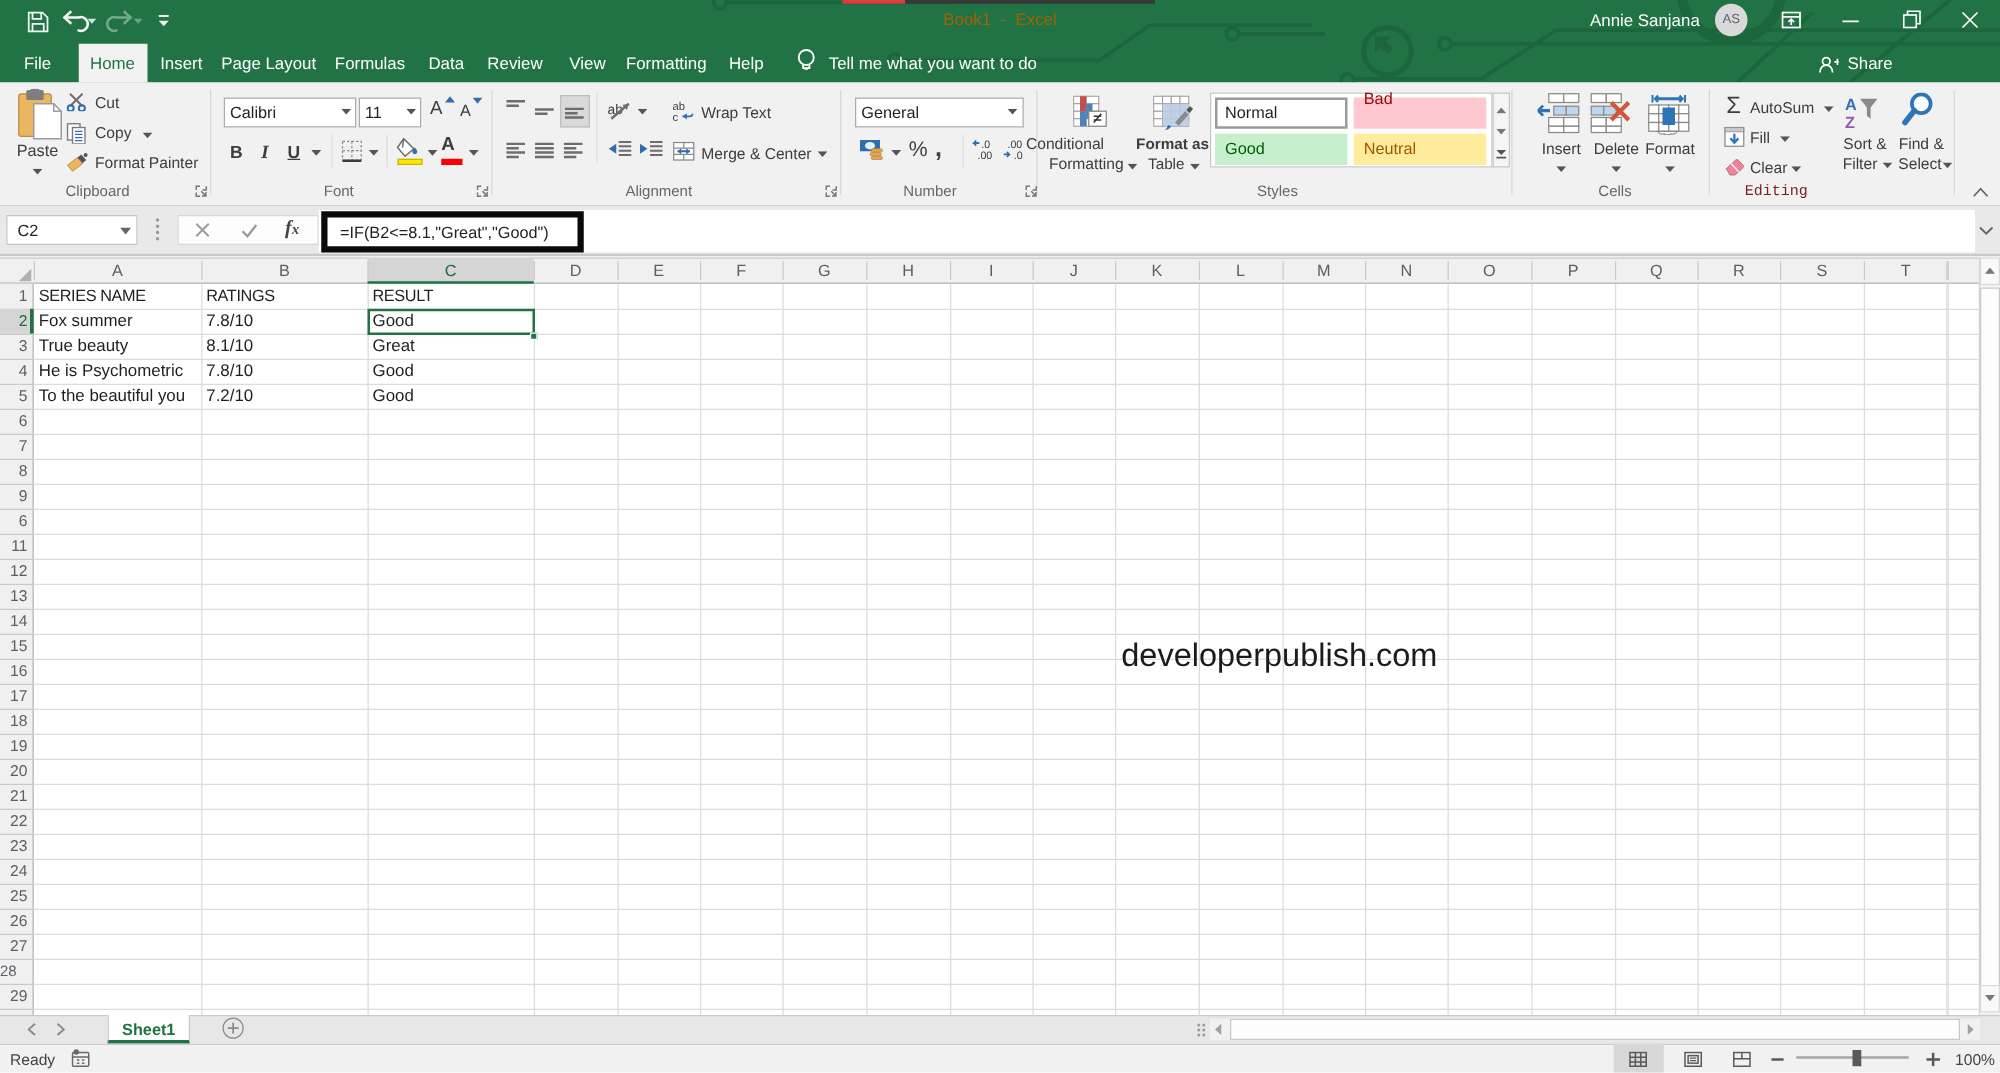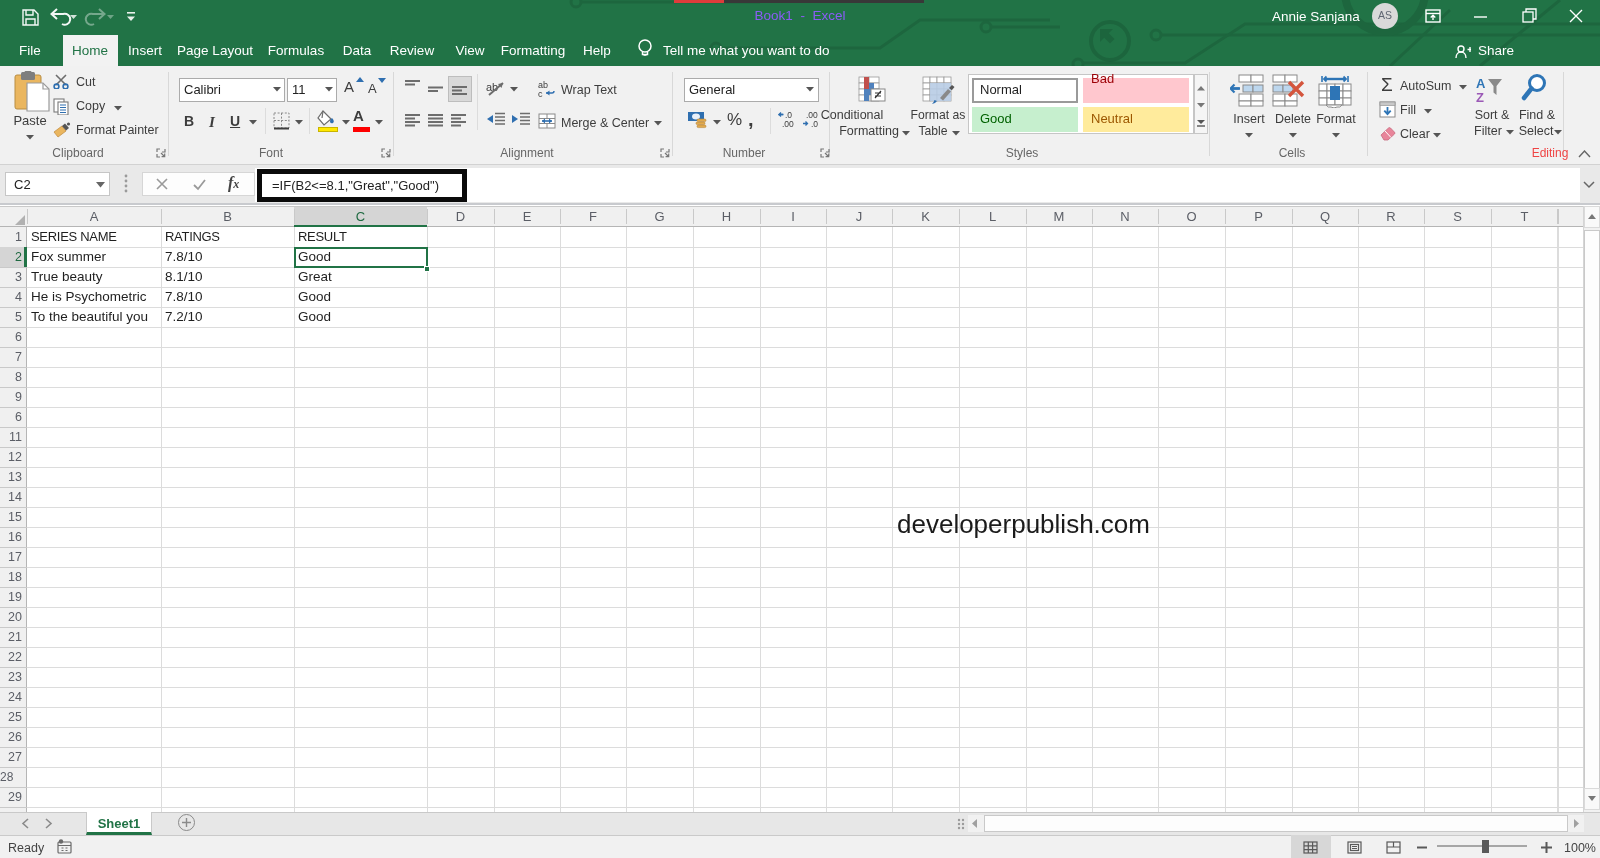--- a/index.html
+++ b/index.html
@@ -48,21 +48,21 @@
         <path d="M103 14 h-10 a5.5 5.5 0 1 0 1 10"></path>
         <path d="M99 9 l5.5 5 l-5.5 5"></path>
       </g>
       <path d="M107 15 l3.5 4 l3.5 -4 z" fill="#ffffff" opacity="0.35"></path>
       <g opacity="0.9">
         <path d="M127 12 h8 v1.6 h-8 z" fill="#fff"></path>
         <path d="M127 16.5 l4 4.5 l4 -4.5 z" fill="#fff"></path>
       </g>
     </svg>
   </div>
-<div class="t" style="left:800px;top:8px;transform:translateX(-50%);font-size:13.5px;color:#8b5cf6;font-weight:400;">Book1&nbsp;&nbsp;-&nbsp;&nbsp;Excel</div>
+<div class="t" style="left:800px;top:8px;transform:translateX(-50%);font-size:13.5px;color:#a16207;font-weight:400;">Book1&nbsp;&nbsp;-&nbsp;&nbsp;Excel</div>
 <div class="t" style="left:1272px;top:9px;font-size:13.5px;color:#ffffff;font-weight:400;">Annie Sanjana</div>
 <div style="left:1372px;top:3px;width:26px;height:26px;border-radius:50%;background:#d9d9d9;"></div>
 <div class="t" style="left:1385px;top:9px;transform:translateX(-50%);font-size:10.5px;color:#5f6672;font-weight:400;">AS</div>
 <div style="left:1425px;top:9px;width:16px;height:15px;">
     <svg width="16" height="15" viewBox="0 0 16 15">
       <g stroke="#ffffff" stroke-width="1.4" fill="none">
         <rect x="1" y="1" width="14" height="12"></rect>
         <path d="M1 4.5 h14"></path>
         <path d="M8 11 v-4.5 M5.7 8.6 L8 6.3 l2.3 2.3"></path>
       </g>
@@ -478,21 +478,21 @@
         <rect x="8" y="19" width="7" height="6"></rect>
         <rect x="15" y="19" width="7" height="6"></rect>
         <rect x="22" y="19" width="7" height="6"></rect>
       </g>
       <path d="M8 7 h21 v18 h-21 z" fill="#b8cce4" opacity="0.9"></path>
       <path d="M18 22 l8 -9 3 2.5 -8 9 z" fill="#8a8a8a"></path>
       <path d="M27 12 l3 -3 2.5 2 -2.7 3.3 z" fill="#555"></path>
       <path d="M15 25 q-2 3 -5 3 q2 -2 2.5 -4 z" fill="#2f6fb0"></path>
     </svg>
   </div>
-<div class="t" style="left:938px;top:108px;transform:translateX(-50%);font-size:12.2px;color:#3d3d3d;font-weight:400;">Format as</div>
+<div class="t" style="left:938px;top:108px;transform:translateX(-50%);font-size:12.2px;color:#3d3d3d;font-weight:700;">Format as</div>
 <div class="t" style="left:933px;top:124px;transform:translateX(-50%);font-size:12.2px;color:#3d3d3d;font-weight:400;">Table</div>
 <div style="left:952px;top:131px;width:8px;height:5px;">
     <svg width="8" height="5" viewBox="0 0 8 5">
       <path d="M0 0 h8 l-4 4.6 z" fill="#555"></path>
     </svg>
   </div>
 <div class="" style="left:968px;top:74px;width:226px;height:60px;background:#fff;border:1px solid #c6c6c6;"></div>
 <div class="" style="left:972px;top:78px;width:106px;height:25px;background:#fff;border:2px solid #9a9a9a;"></div>
 <div class="t" style="left:980px;top:82px;font-size:13px;color:#1f1f1f;font-weight:400;">Normal</div>
 <div class="" style="left:1083px;top:78px;width:106px;height:25px;background:#ffc7ce;"></div>
@@ -649,21 +649,21 @@
       <path d="M10.5 14.5 L3 24" stroke="#2e75b6" stroke-width="4.5" stroke-linecap="round"></path>
     </svg>
   </div>
 <div class="t" style="left:1537px;top:108px;transform:translateX(-50%);font-size:12.5px;color:#3d3d3d;font-weight:400;">Find &amp;</div>
 <div class="t" style="left:1536px;top:124px;transform:translateX(-50%);font-size:12.5px;color:#3d3d3d;font-weight:400;">Select</div>
 <div style="left:1554px;top:130px;width:8px;height:5px;">
     <svg width="8" height="5" viewBox="0 0 8 5">
       <path d="M0 0 h8 l-4 4.6 z" fill="#555"></path>
     </svg>
   </div>
-<div class="t" style="left:1550px;top:146px;transform:translateX(-50%);font-size:12px;color:#ef4444;font-weight:400;">Editing</div>
+<div class="t" style="left:1421px;top:146px;transform:translateX(-50%);font-size:12px;color:#7f1d1d;font-weight:400;font-family:Liberation Mono, monospace;">Editing</div>
 <div style="left:1578px;top:150px;width:13px;height:8px;">
     <svg width="13" height="8" viewBox="0 0 13 8">
       <path d="M1 7 L6.5 1 L12 7" stroke="#666" stroke-width="1.4" fill="none"></path>
     </svg>
   </div>
 <div class="" style="left:0px;top:165px;width:1600px;height:40px;background:#e9e9e9;border-bottom:2px solid #c8cace;"></div>
 <div class="" style="left:5px;top:172px;width:105px;height:24px;background:#fff;border:1px solid #c6c6c6;"></div>
 <div class="t" style="left:14px;top:177px;font-size:13px;color:#222;font-weight:400;">C2</div>
 <div style="left:96px;top:182px;width:9px;height:6px;">
     <svg width="9" height="6" viewBox="0 0 9 6">

